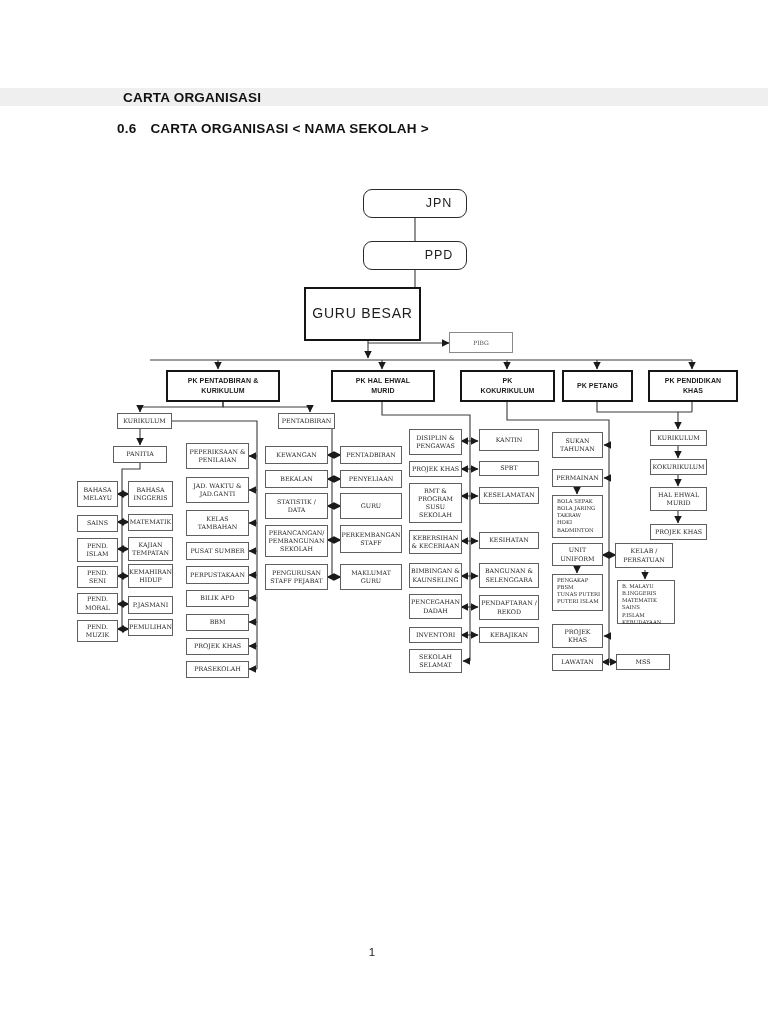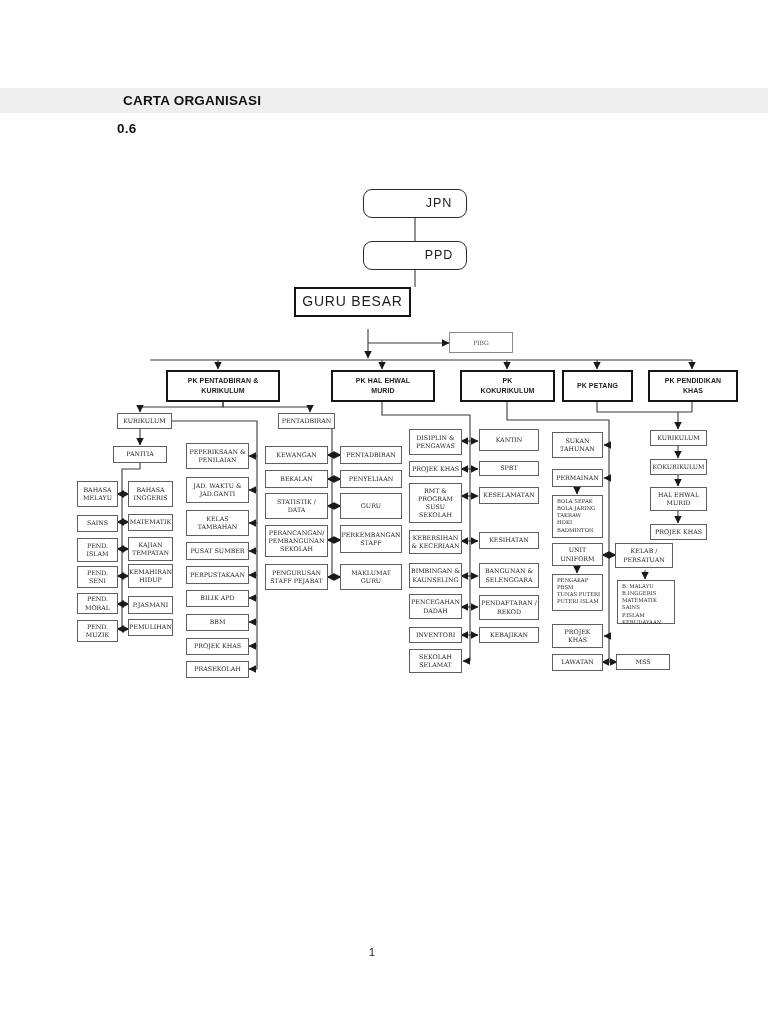--- a/index.html
+++ b/index.html
@@ -1,18 +1,18 @@
 <!DOCTYPE html>
 <html><head>
 <meta charset="utf-8">
 <style>
   html,body{margin:0;padding:0;background:#fff;}
   #page{position:relative;width:768px;height:1024px;background:#ffffff;overflow:hidden;
         font-family:"Liberation Sans",sans-serif;}
-  #heading-band{position:absolute;left:0;top:88px;width:768px;height:25px;background:#efefef;
+  #heading-band{position:absolute;left:0;top:88px;width:768px;height:18px;background:#efefef;
         display:flex;align-items:center;}
   #heading-band span{margin-left:123px;font-size:13.5px;font-weight:bold;color:#111;letter-spacing:.2px;}
   #subtitle{position:absolute;left:117px;top:121px;display:flex;gap:14px;
         font-size:13.5px;font-weight:bold;color:#111;letter-spacing:.2px;}
   #org-chart{position:absolute;left:0;top:0;width:768px;height:1024px;}
   #edges{position:absolute;left:0;top:0;pointer-events:none;}
   .node{position:absolute;box-sizing:border-box;background:#fff;display:flex;
         align-items:center;justify-content:center;text-align:center;
         white-space:pre-line;color:#1d1d1d;line-height:1.25;}
   .rounded{border:1.6px solid #2a2a2a;border-radius:9px;font-size:12.5px;letter-spacing:1px;padding-left:48px;}
@@ -29,20 +29,21 @@
 </style>
 </head>
 <body>
 
 <div id="page">
   <div id="heading-band">
     <span>CARTA ORGANISASI</span>
   </div>
   <div id="subtitle">
     <span>0.6</span>
+    <span>CARTA ORGANISASI &lt; NAMA SEKOLAH &gt;</span>
   </div>
 
   <div id="org-chart">
     <svg id="edges" width="768" height="1024" viewBox="0 0 768 1024" xmlns="http://www.w3.org/2000/svg">
       <defs>
         <marker id="arr-end" markerWidth="7" markerHeight="7" refX="6.5" refY="3.5" orient="auto">
           <path d="M0,0 L7,3.5 L0,7 z" fill="#1a1a1a"></path>
         </marker>
         <marker id="arr-start" markerWidth="7" markerHeight="7" refX="6.5" refY="3.5" orient="auto-start-reverse">
           <path d="M0,0 L7,3.5 L0,7 z" fill="#1a1a1a"></path>
@@ -105,21 +106,21 @@
         <polyline points="597,402 597,412 692,412" fill="none" stroke="#3a3a3a" stroke-width="1.1"></polyline>
         <polyline points="692,402 692,412" fill="none" stroke="#3a3a3a" stroke-width="1.1"></polyline>
         <polyline points="678,412 678,429" fill="none" stroke="#3a3a3a" stroke-width="1.1" marker-end="url(#arr-end)"></polyline>
         <polyline points="678,446 678,458" fill="none" stroke="#3a3a3a" stroke-width="1.1" marker-end="url(#arr-end)"></polyline>
         <polyline points="678,475 678,486" fill="none" stroke="#3a3a3a" stroke-width="1.1" marker-end="url(#arr-end)"></polyline>
         <polyline points="678,511 678,523" fill="none" stroke="#3a3a3a" stroke-width="1.1" marker-end="url(#arr-end)"></polyline>
       </svg>
 
   <div class="node rounded" style="left: 363px; top: 189px; width: 104px; height: 29px;">JPN</div>
       <div class="node rounded" style="left: 363px; top: 241px; width: 104px; height: 29px;">PPD</div>
-      <div class="node big" style="left: 294px; top: 287px; width: 117px; height: 30px;">GURU BESAR</div>
+      <div class="node big" style="left: 304px; top: 287px; width: 117px; height: 54px;">GURU BESAR</div>
       <div class="node pibg" style="left: 449px; top: 332px; width: 64px; height: 21px;">PIBG</div>
       <div class="node pk" style="left: 166px; top: 370px; width: 114px; height: 32px;">PK PENTADBIRAN &amp;
 KURIKULUM</div>
       <div class="node pk" style="left: 331px; top: 370px; width: 104px; height: 32px;">PK HAL EHWAL
 MURID</div>
       <div class="node pk" style="left: 460px; top: 370px; width: 95px; height: 32px;">PK
 KOKURIKULUM</div>
       <div class="node pk" style="left: 562px; top: 370px; width: 71px; height: 32px;">PK PETANG</div>
       <div class="node pk" style="left: 648px; top: 370px; width: 90px; height: 32px;">PK PENDIDIKAN
 KHAS</div>

